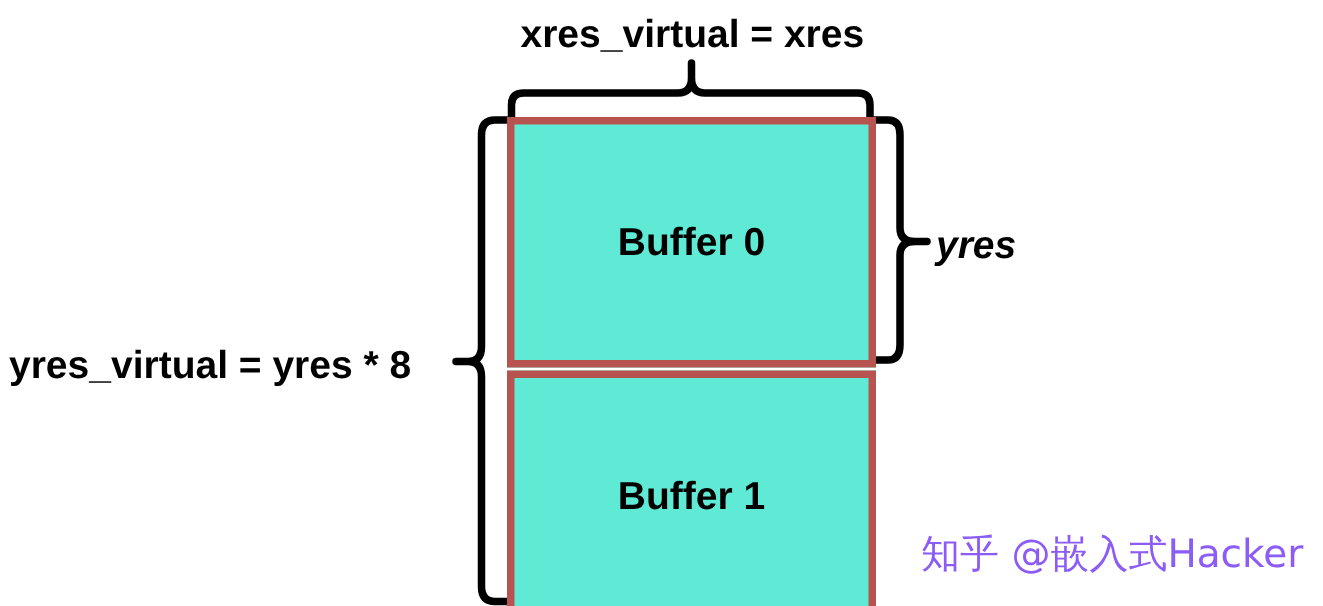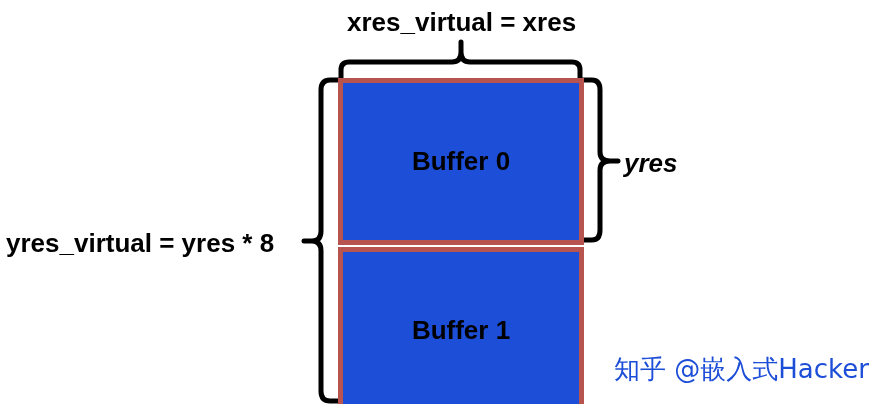--- a/index.html
+++ b/index.html
@@ -1,23 +1,23 @@
 <!DOCTYPE html>
 <html><head>
 <meta charset="utf-8">
 <style>
   html, body { margin:0; padding:0; background:#ffffff; }
   body { width:882px; height:404px; position:relative; overflow:hidden;
          font-family:"Liberation Sans", sans-serif; }
   .lbl { position:absolute; font-weight:bold; font-size:26px; color:#000; white-space:nowrap; line-height:1; }
-  .buf { position:absolute; background:#1d4ed8; box-sizing:border-box; border:5px solid #b85450;
+  .buf { position:absolute; background:#5eead4; box-sizing:border-box; border:5px solid #b85450;
          display:flex; align-items:center; justify-content:center; }
   .buf span { font-weight:bold; font-size:26px; color:#000; }
   svg.br { position:absolute; left:0; top:0; }
-  .wm { position:absolute; left:614px; top:352px; font-size:26px; color:#1d4ed8;
+  .wm { position:absolute; left:614px; top:352px; font-size:26px; color:#8b5cf6;
         font-family:"DejaVu Sans", sans-serif; white-space:nowrap; letter-spacing:0px; }
 </style>
 </head>
 <body>
 
 <div class="lbl" style="left:347px; top:9px;">xres_virtual = xres</div>
 
 <svg class="br" width="882" height="404">
 
   <path d="M341,79 L341,70 Q341,62 349,62 L452,62 Q461,62 461,52 L461,42 L461,52 Q461,62 470,62 L572,62 Q580,62 580,70 L580,79" fill="none" stroke="#000" stroke-width="5" stroke-linecap="round" stroke-linejoin="round"></path>

